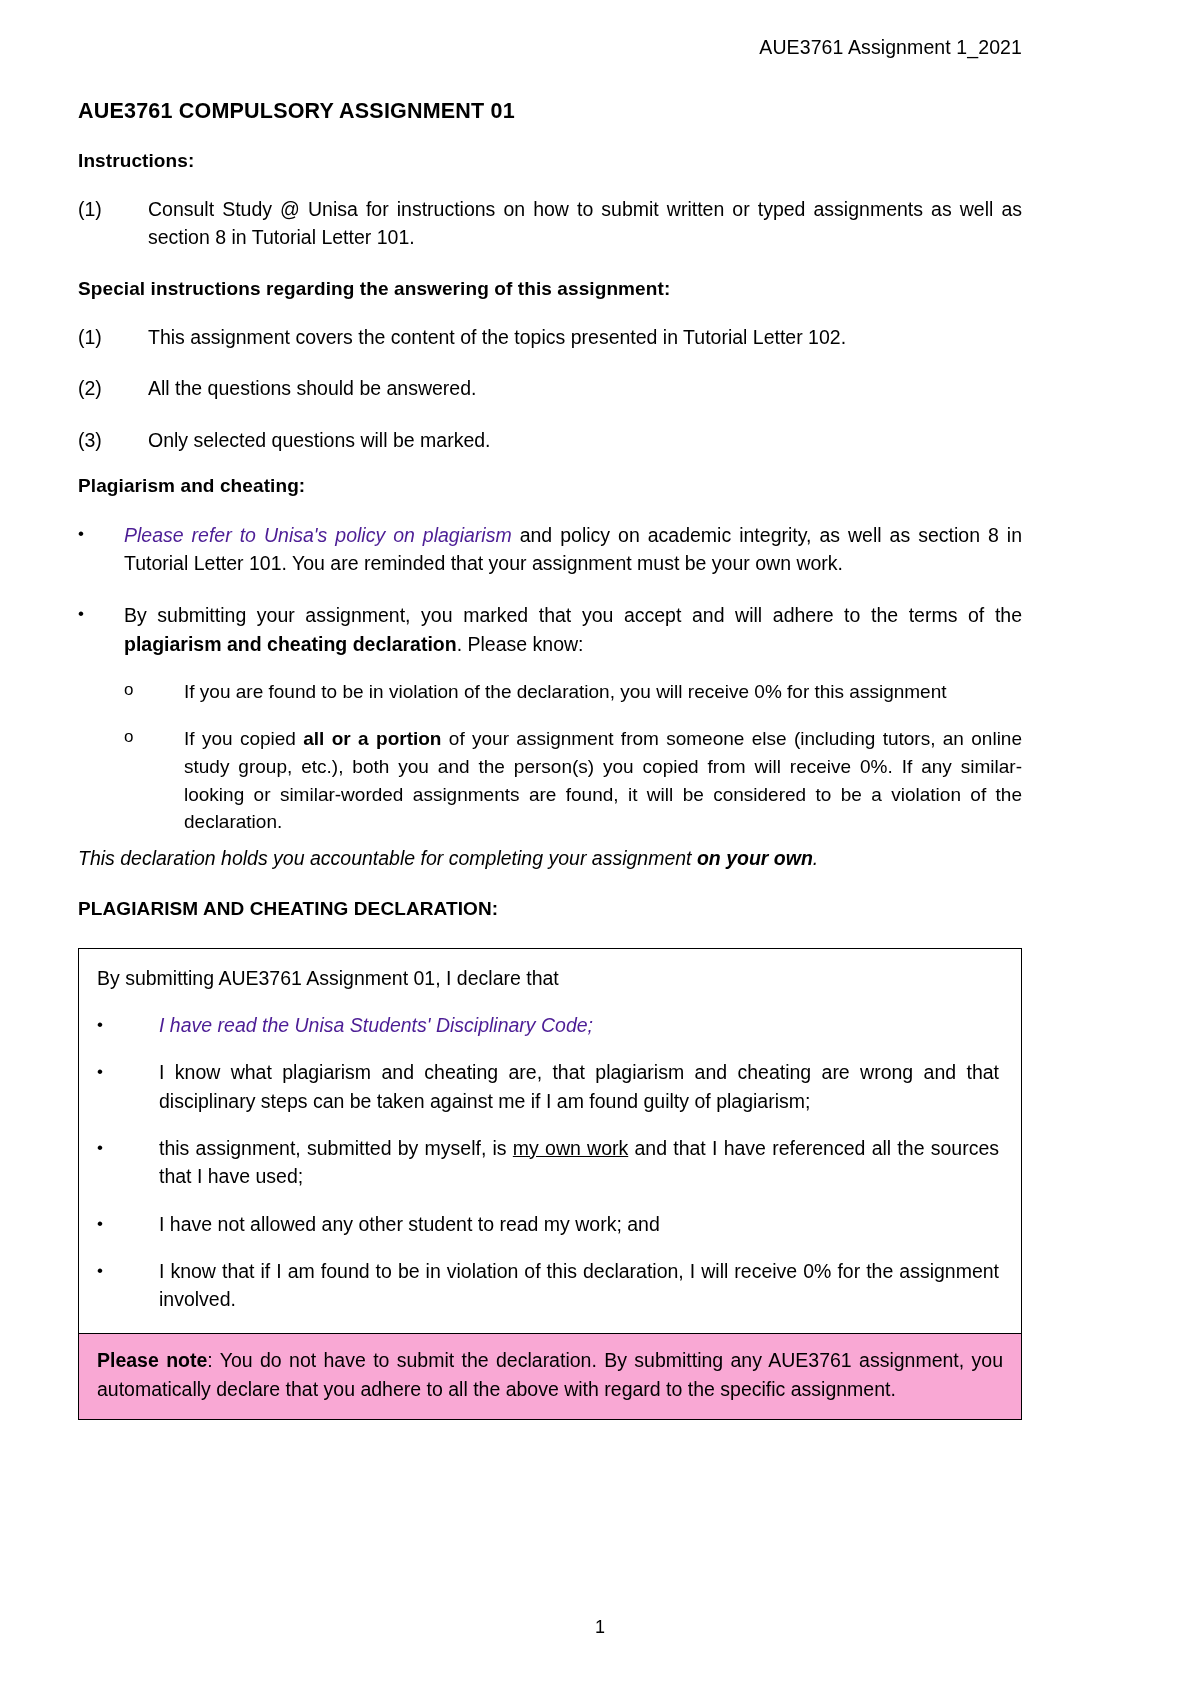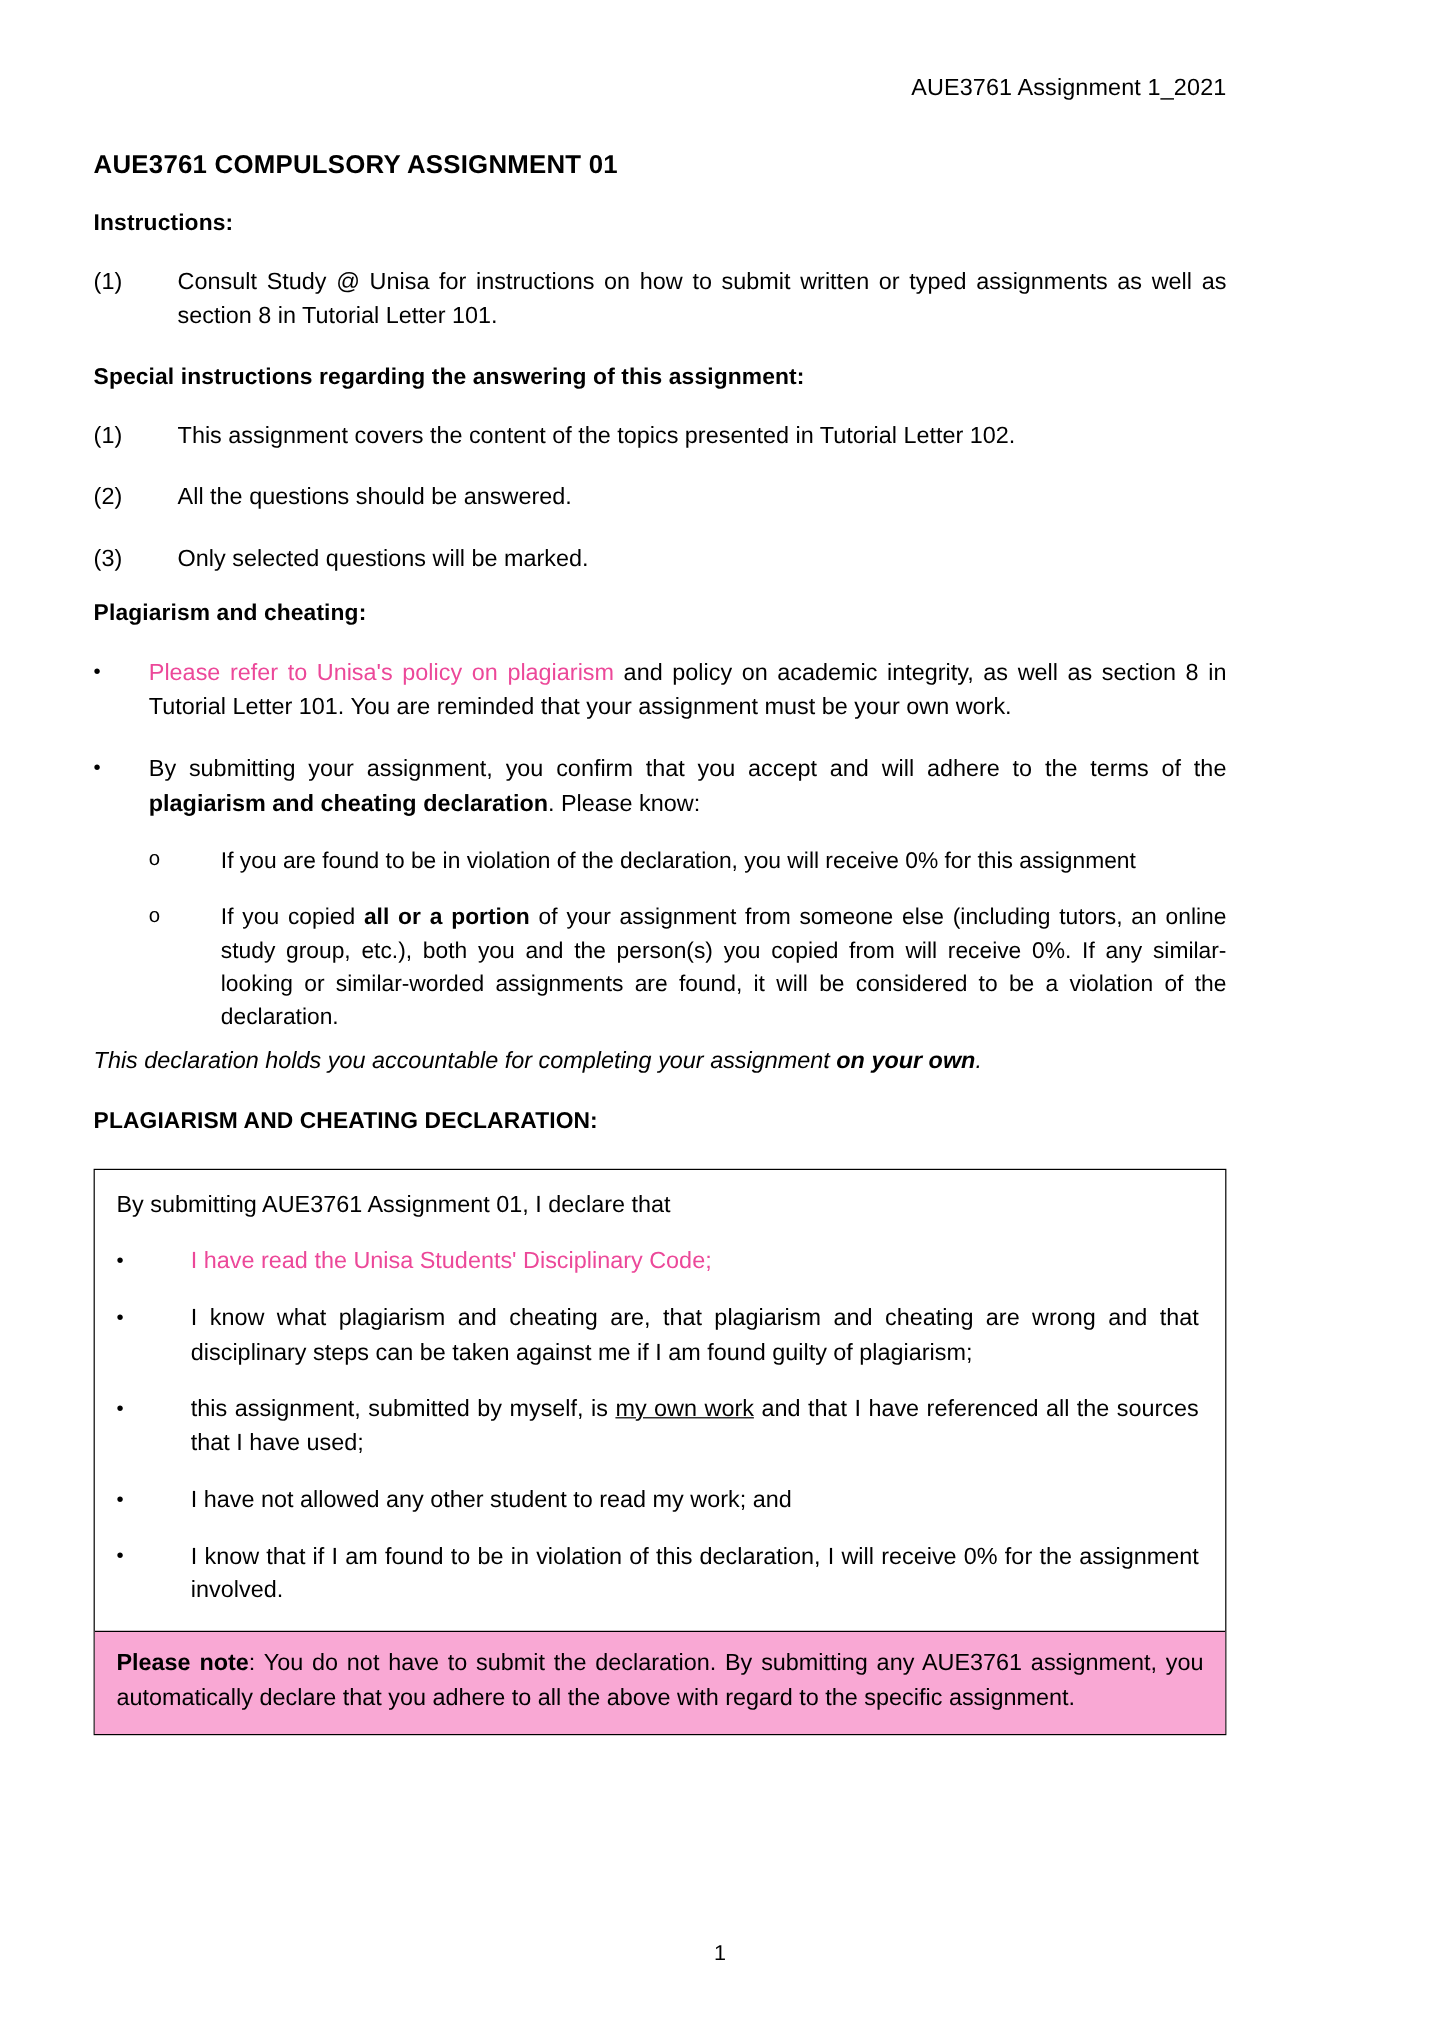--- a/index.html
+++ b/index.html
@@ -25,21 +25,21 @@
     left: 78px;
     top: 0;
     width: 944px;
   }
 
   
   .doc-header {
     text-align: right;
     font-size: 19.5px;
     line-height: 1.2;
-    padding-top: 62px;
+    padding-top: 36px;
     letter-spacing: 0.1px;
   }
 
   
   .doc-title {
     font-size: 21.5px;
     font-weight: bold;
     margin-top: 40px;
     letter-spacing: 0.2px;
   }
@@ -149,21 +149,21 @@
     padding: 12px 18px 16px 18px;
     font-size: 19.5px;
     line-height: 1.45;
     text-align: justify;
   }
 
   
   .b { font-weight: bold; }
   .i { }
   .u { text-decoration: underline; }
-  .link { color: #ec4899; }
+  .link { color: #4c1d95; font-style: italic; }
 
   
   .page-num {
     position: absolute;
     left: 0;
     right: 0;
     top: 1617px;
     text-align: center;
     font-size: 18px;
   }
@@ -202,21 +202,21 @@
 
     <div class="sec-head tight">Plagiarism and cheating:</div>
 
     <div class="bullet">
       <div class="marker">•</div>
       <div class="body"><span class="link">Please refer to Unisa's policy on plagiarism</span><span> and policy on academic integrity, as well as section 8 in Tutorial Letter 101. You are reminded that your assignment must be your own work.</span></div>
     </div>
 
     <div class="bullet">
       <div class="marker">•</div>
-      <div class="body"><span>By submitting your assignment, you confirm that you accept and will adhere to the terms of the </span><span class="b">plagiarism and cheating declaration</span><span>. Please know:</span></div>
+      <div class="body"><span>By submitting your assignment, you marked that you accept and will adhere to the terms of the </span><span class="b">plagiarism and cheating declaration</span><span>. Please know:</span></div>
     </div>
 
     <div class="sub-bullet">
       <div class="marker">o</div>
       <div class="body">If you are found to be in violation of the declaration, you will receive 0% for this assignment</div>
     </div>
 
     <div class="sub-bullet">
       <div class="marker">o</div>
       <div class="body"><span>If you copied </span><span class="b">all or a portion</span><span> of your assignment from someone else (including tutors, an online study group, etc.), both you and the person(s) you copied from will receive 0%. If any similar-looking or similar-worded assignments are found, it will be considered to be a violation of the declaration.</span></div>

